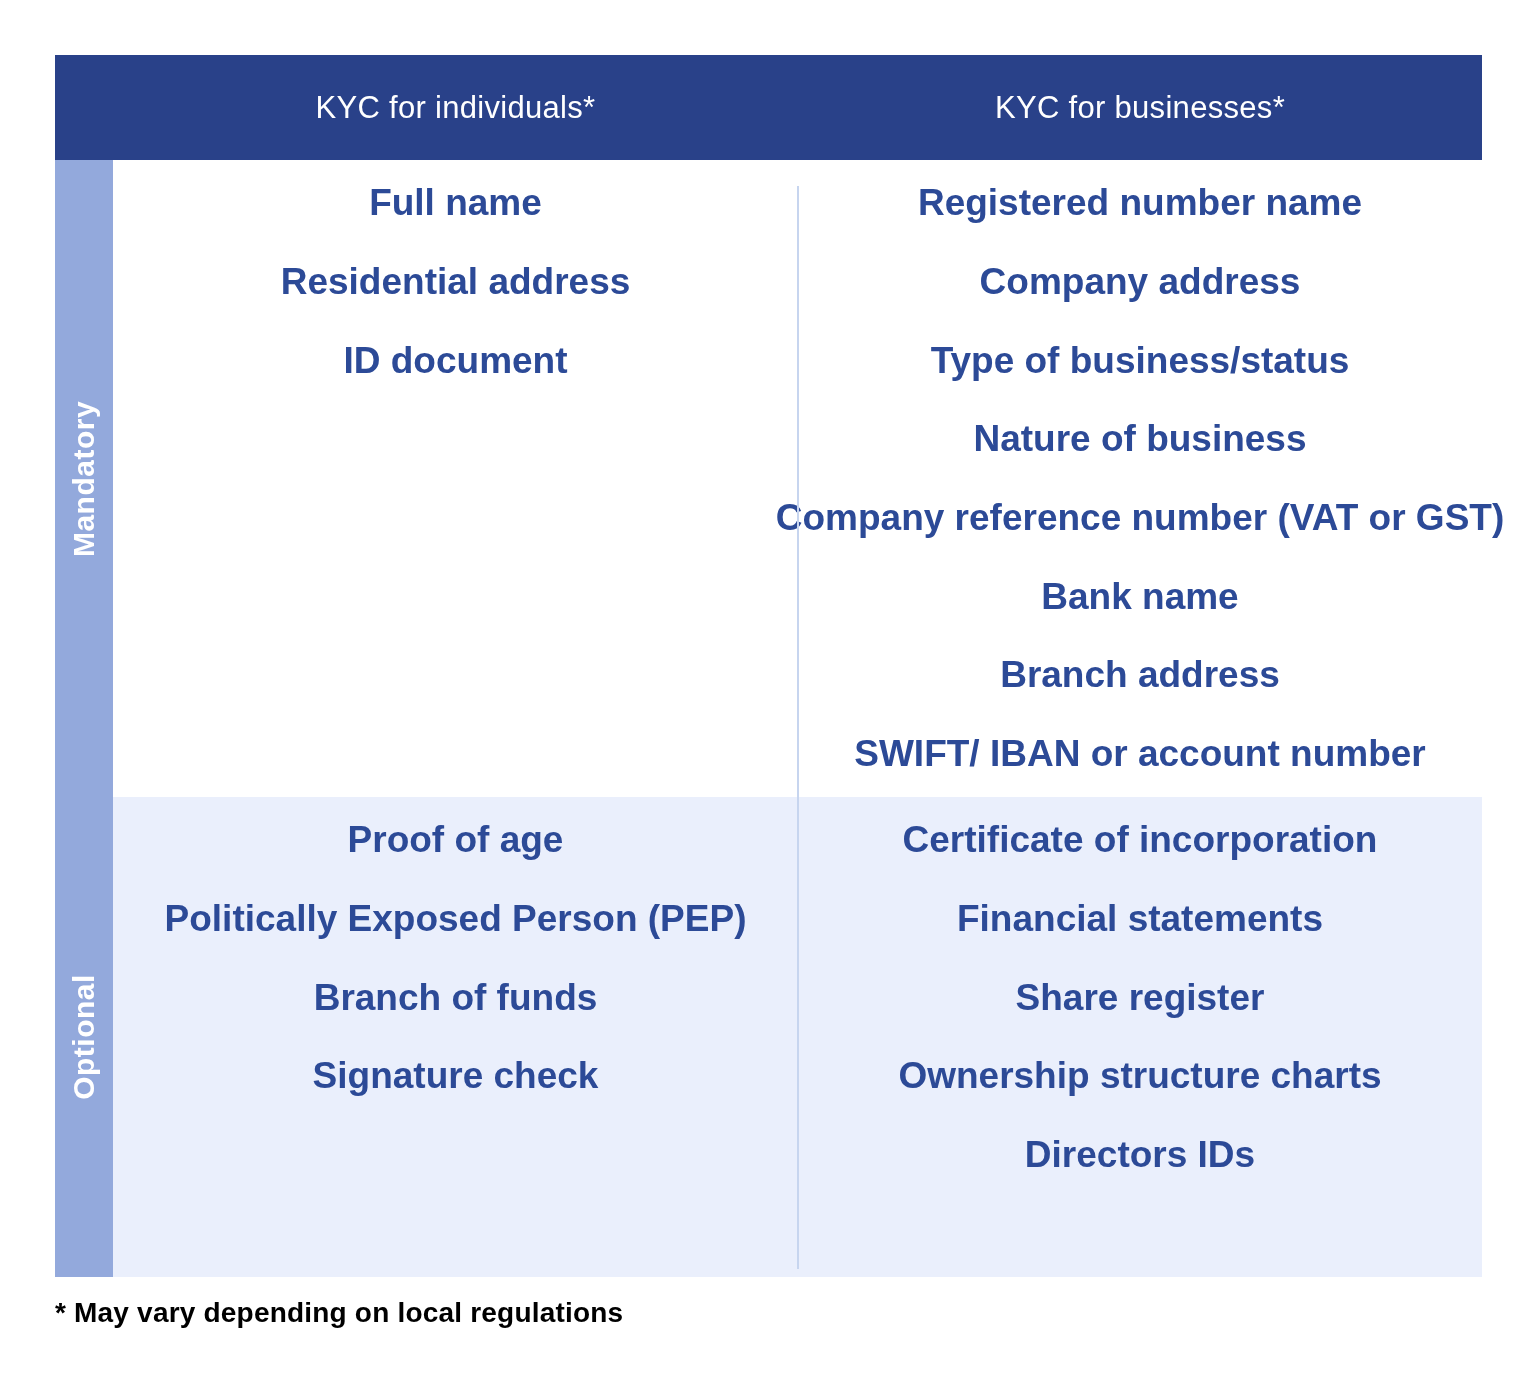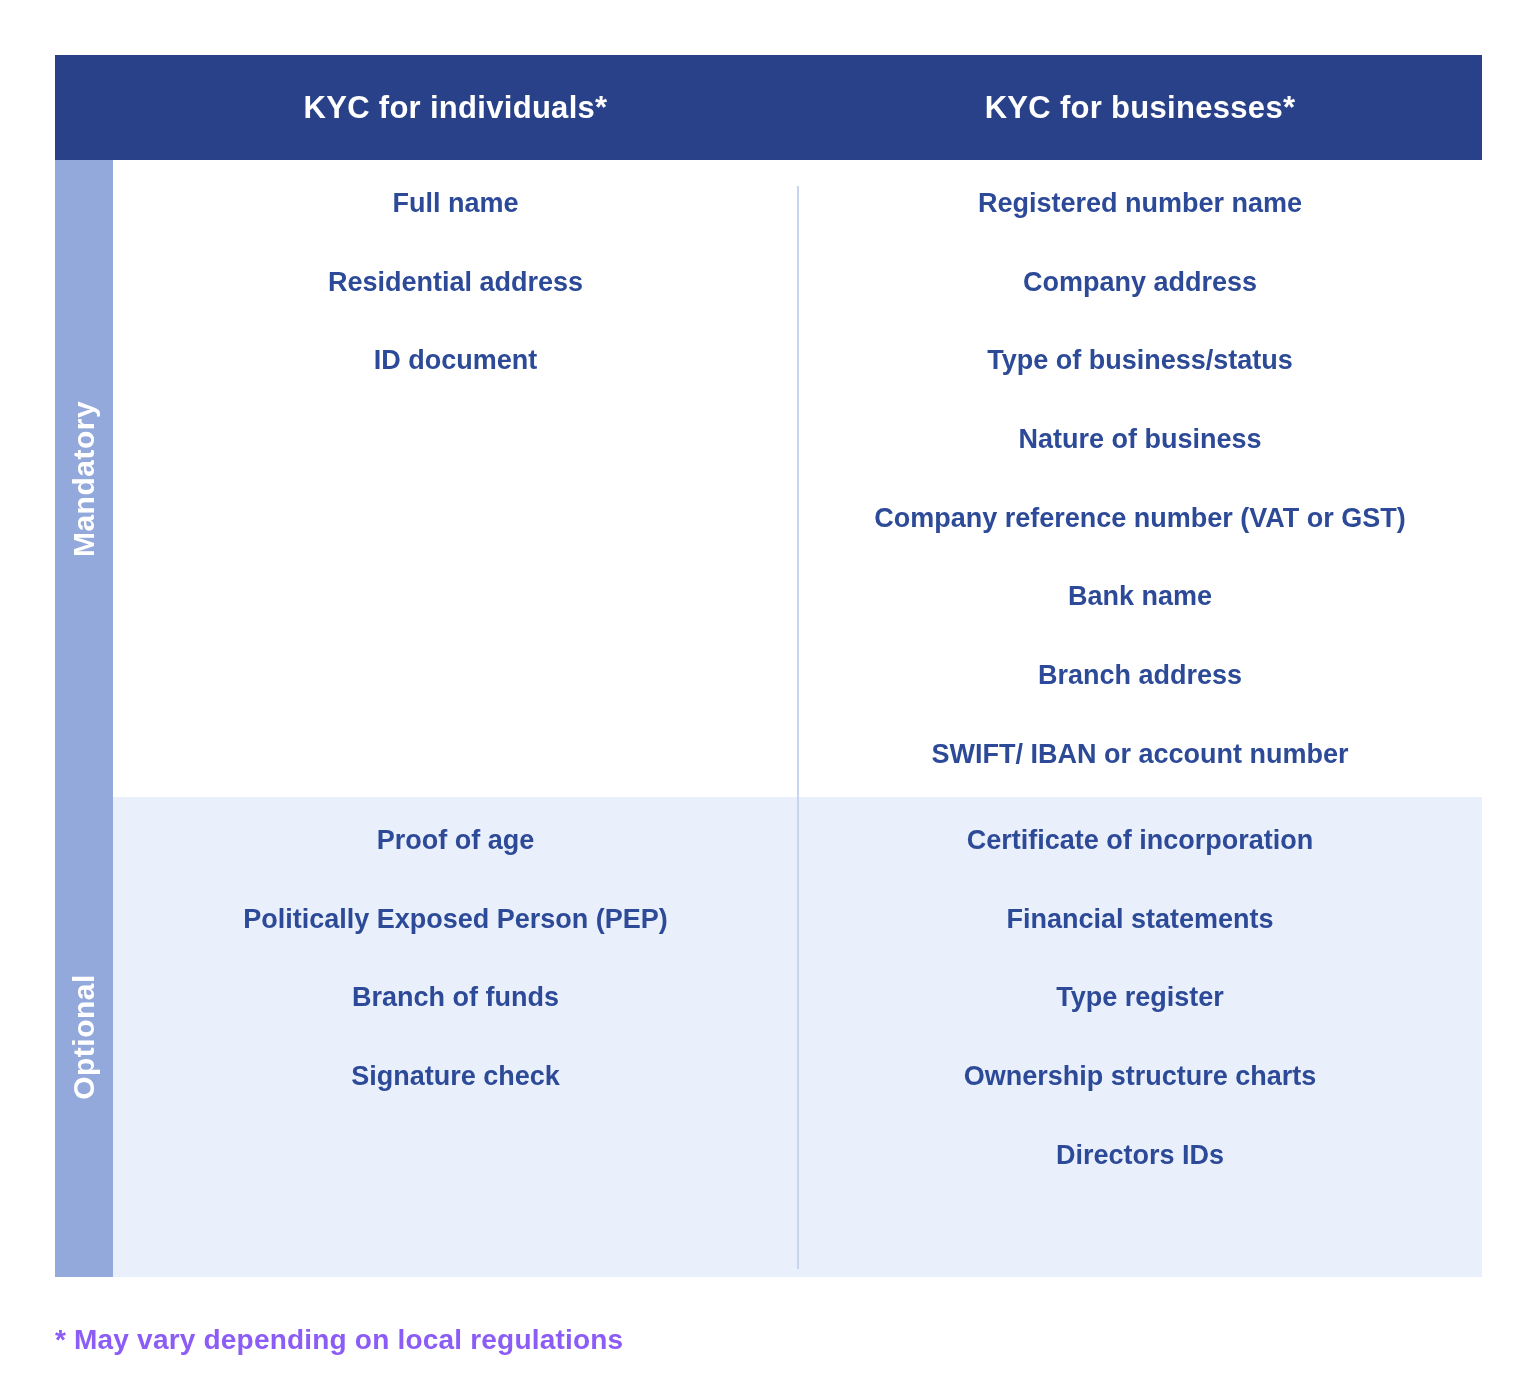--- a/index.html
+++ b/index.html
@@ -17,21 +17,21 @@
     top: 55px;
     width: 1427px;
   }
   .header-row {
     display: flex;
     height: 105px;
     background: #294189;
   }
   .header-cell {
     color: #ffffff;
-    font-weight: bold;
+    font-weight: normal;
     font-size: 31px;
     display: flex;
     align-items: center;
     justify-content: center;
     letter-spacing: 0.3px;
   }
   .header-cell.c1 { margin-left: 58px; width: 685px; }
   .header-cell.c2 { width: 684px; }
   .section { display: flex; }
   .section.mandatory { height: 637px; background: #ffffff; }
@@ -55,40 +55,39 @@
   .col { padding-top: 4px; box-sizing: border-box; }
   .col.c1 { width: 685px; }
   .col.c2 { width: 684px; }
   .item {
     height: 78.7px;
     display: flex;
     align-items: center;
     justify-content: center;
     color: #2c4a97;
     font-weight: bold;
-    font-size: 27px;
+    font-size: 37px;
     white-space: nowrap;
   }
   .divider {
     position: absolute;
     left: 742px;
     top: 131px;
     width: 2px;
     height: 1083px;
     background: #c7d5ef;
   }
   .footnote {
     position: absolute;
     left: 55px;
     top: 1297px;
-    color: #8b5cf6;
+    color: #000000;
     font-weight: bold;
     font-size: 28px;
     letter-spacing: 0.2px;
-    margin-top: 27px;
   }
 </style>
 </head>
 <body>
 
 <div class="canvas">
   <div class="kyc-table">
 
     <div class="header-row">
       <div class="header-cell c1">KYC for individuals*</div>
@@ -122,21 +121,21 @@
       </div>
       <div class="col c1">
         <div class="item">Proof of age</div>
         <div class="item">Politically Exposed Person (PEP)</div>
         <div class="item">Branch of funds</div>
         <div class="item">Signature check</div>
       </div>
       <div class="col c2">
         <div class="item">Certificate of incorporation</div>
         <div class="item">Financial statements</div>
-        <div class="item">Type register</div>
+        <div class="item">Share register</div>
         <div class="item">Ownership structure charts</div>
         <div class="item">Directors IDs</div>
       </div>
     </div>
 
     <div class="divider"></div>
   </div>
 
   <div class="footnote">* May vary depending on local regulations</div>
 </div>

